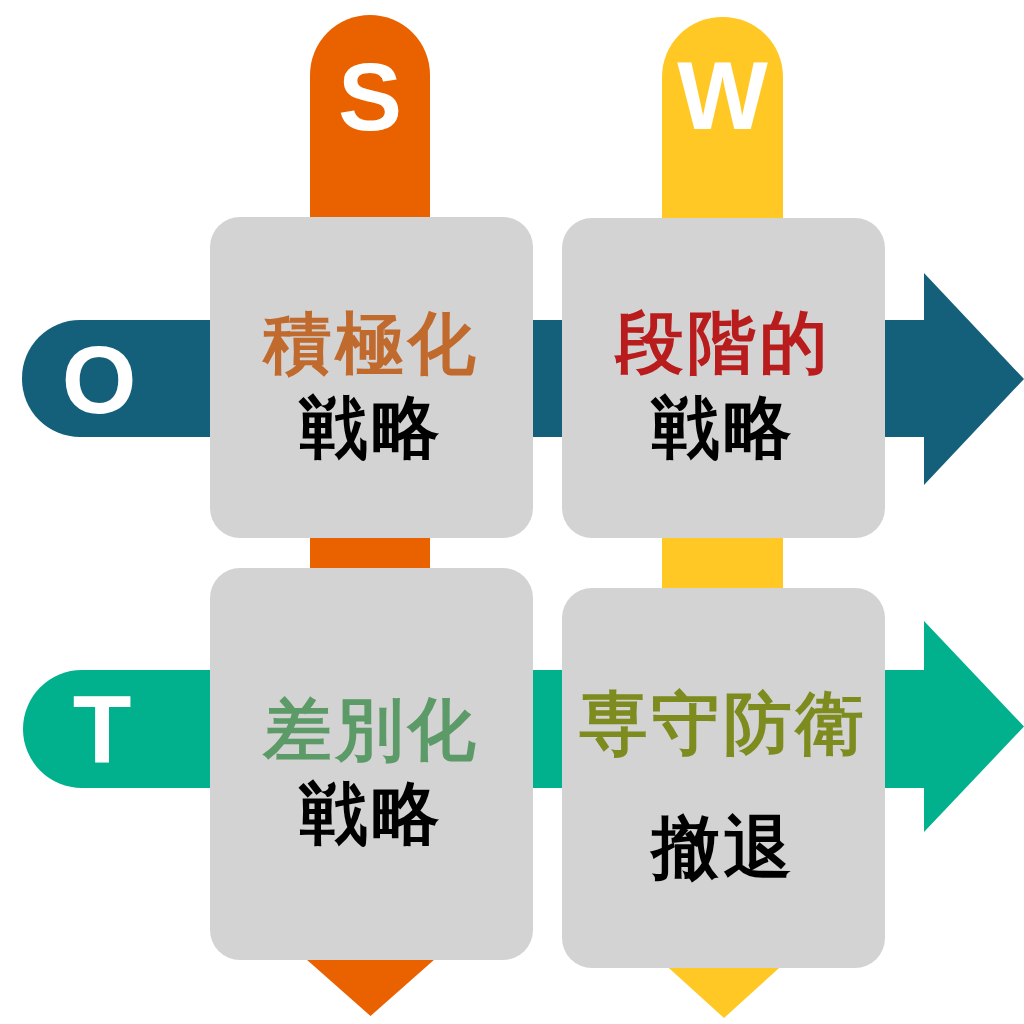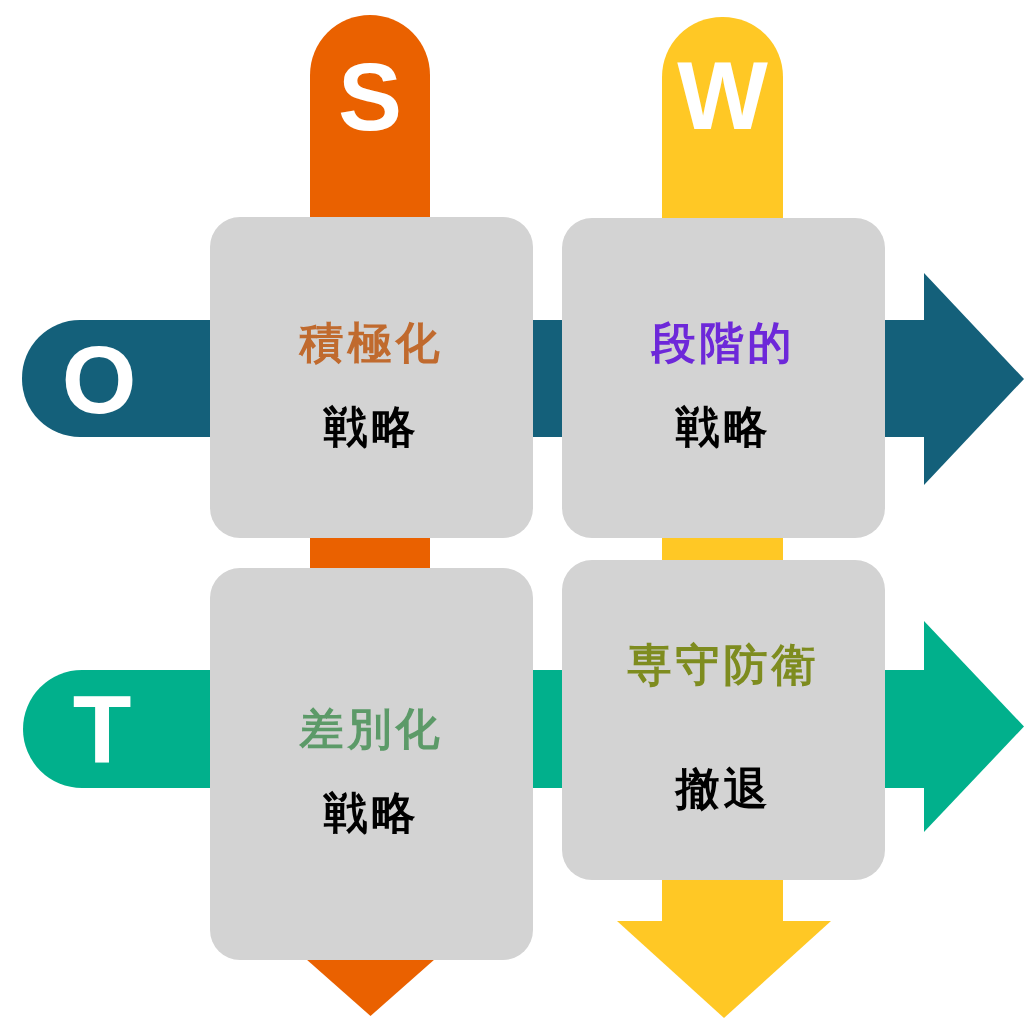--- a/index.html
+++ b/index.html
@@ -66,24 +66,24 @@
     position: absolute; z-index: 2;
     border-radius: 30px;
     display: flex; flex-direction: column;
     align-items: center; justify-content: center;
     padding-top: 14px; box-sizing: border-box;
     text-align: center;
   }
   .box-tl { left: 210px; top: 217px; width: 323px; height: 321px; }
   .box-tr { left: 562px; top: 218px; width: 323px; height: 320px; }
   .box-bl { left: 210px; top: 568px; width: 323px; height: 392px; }
-  .box-br { left: 562px; top: 560px; width: 323px; height: 320px; gap: 40px; }
+  .box-br { left: 562px; top: 588px; width: 323px; height: 380px; gap: 40px; }
   .q-line1, .q-line2 {
     font-weight: bold;
-    font-size: 44px;
+    font-size: 68px;
     line-height: 84px;
     letter-spacing: 4px;
     white-space: nowrap;
   }
 </style>
 </head>
 <body>
 
 <div class="canvas">
 
@@ -102,21 +102,21 @@
   <div class="shaft shaft-t" style="background-color: rgb(1, 176, 140);"></div>
   <div class="head head-right-t" style="background-color: rgb(1, 176, 140);"></div>
   <div class="arrow-letter letter-t" style="color: rgb(255, 255, 255);">T</div>
 
   <div class="quad-box box-tl" style="background-color: rgb(211, 211, 211);">
     <div class="q-line1" style="color: rgb(192, 106, 46);">積極化</div>
     <div class="q-line2" style="color: rgb(0, 0, 0);">戦略</div>
   </div>
 
   <div class="quad-box box-tr" style="background-color: rgb(211, 211, 211);">
-    <div class="q-line1" style="color: #6d28d9;">段階的</div>
+    <div class="q-line1" style="color: #b91c1c; font-family: Liberation Serif, serif;">段階的</div>
     <div class="q-line2" style="color: rgb(0, 0, 0);">戦略</div>
   </div>
 
   <div class="quad-box box-bl" style="background-color: rgb(211, 211, 211);">
     <div class="q-line1" style="color: rgb(92, 154, 104);">差別化</div>
     <div class="q-line2" style="color: rgb(0, 0, 0);">戦略</div>
   </div>
 
   <div class="quad-box box-br" style="background-color: rgb(211, 211, 211);">
     <div class="q-line1" style="color: rgb(126, 140, 31);">専守防衛</div>

